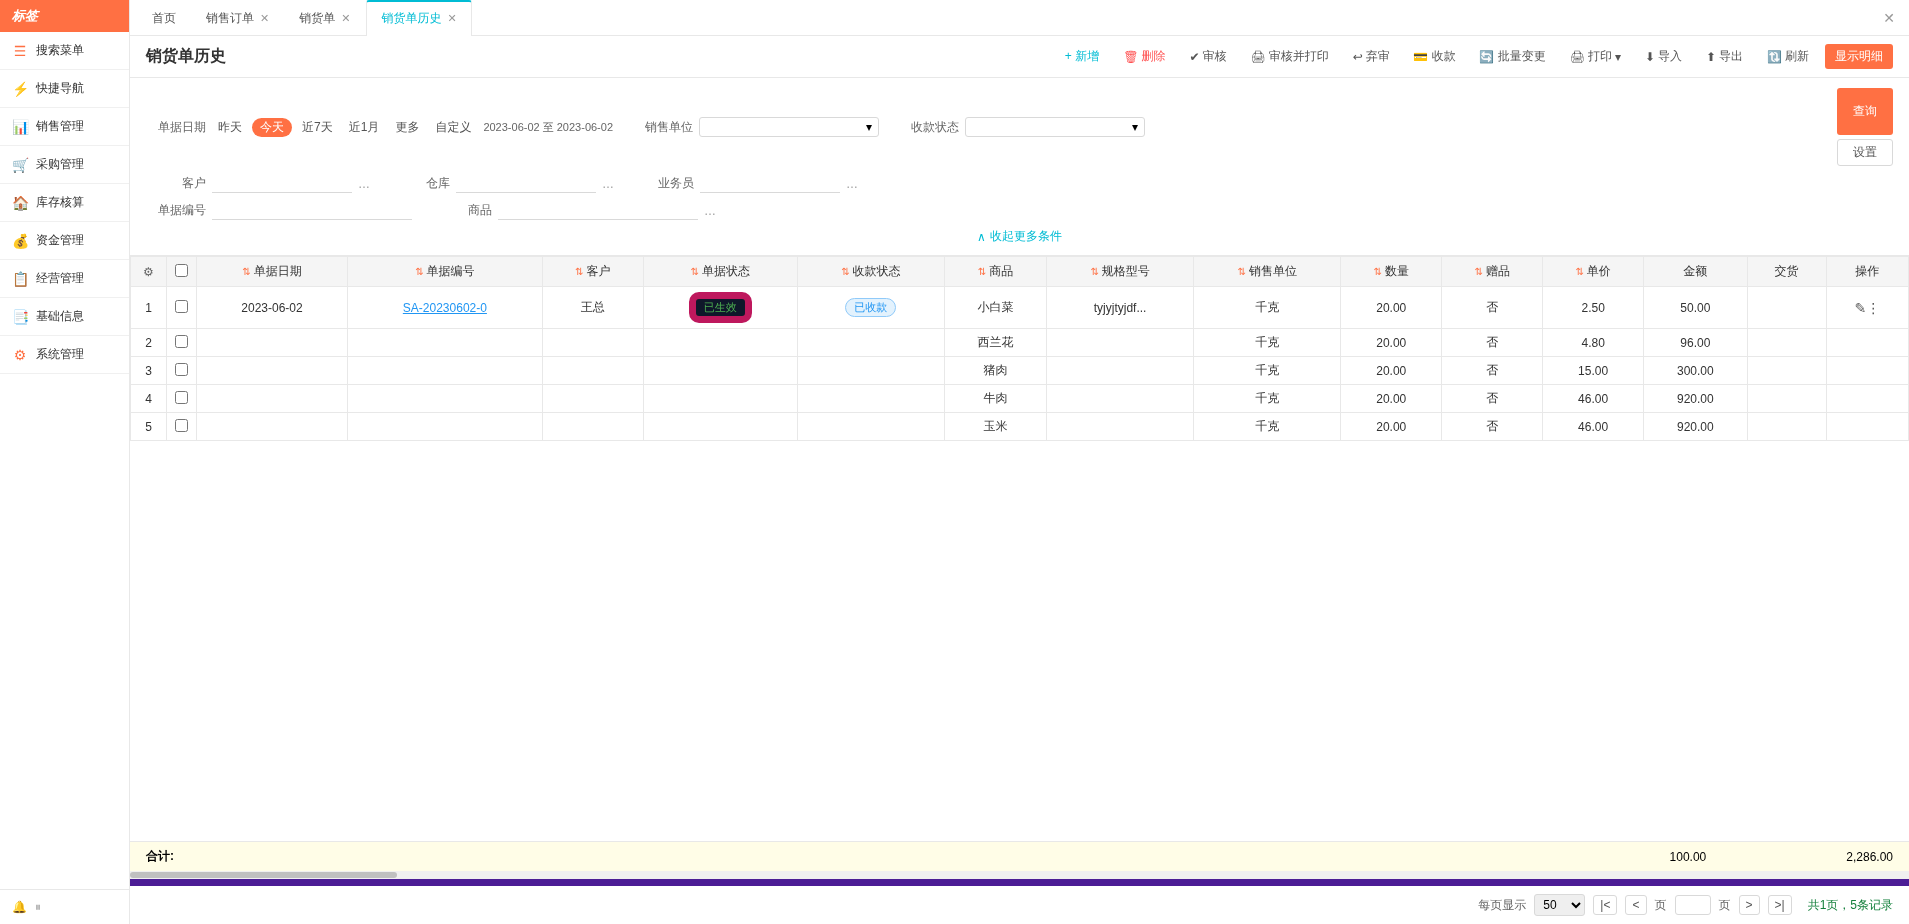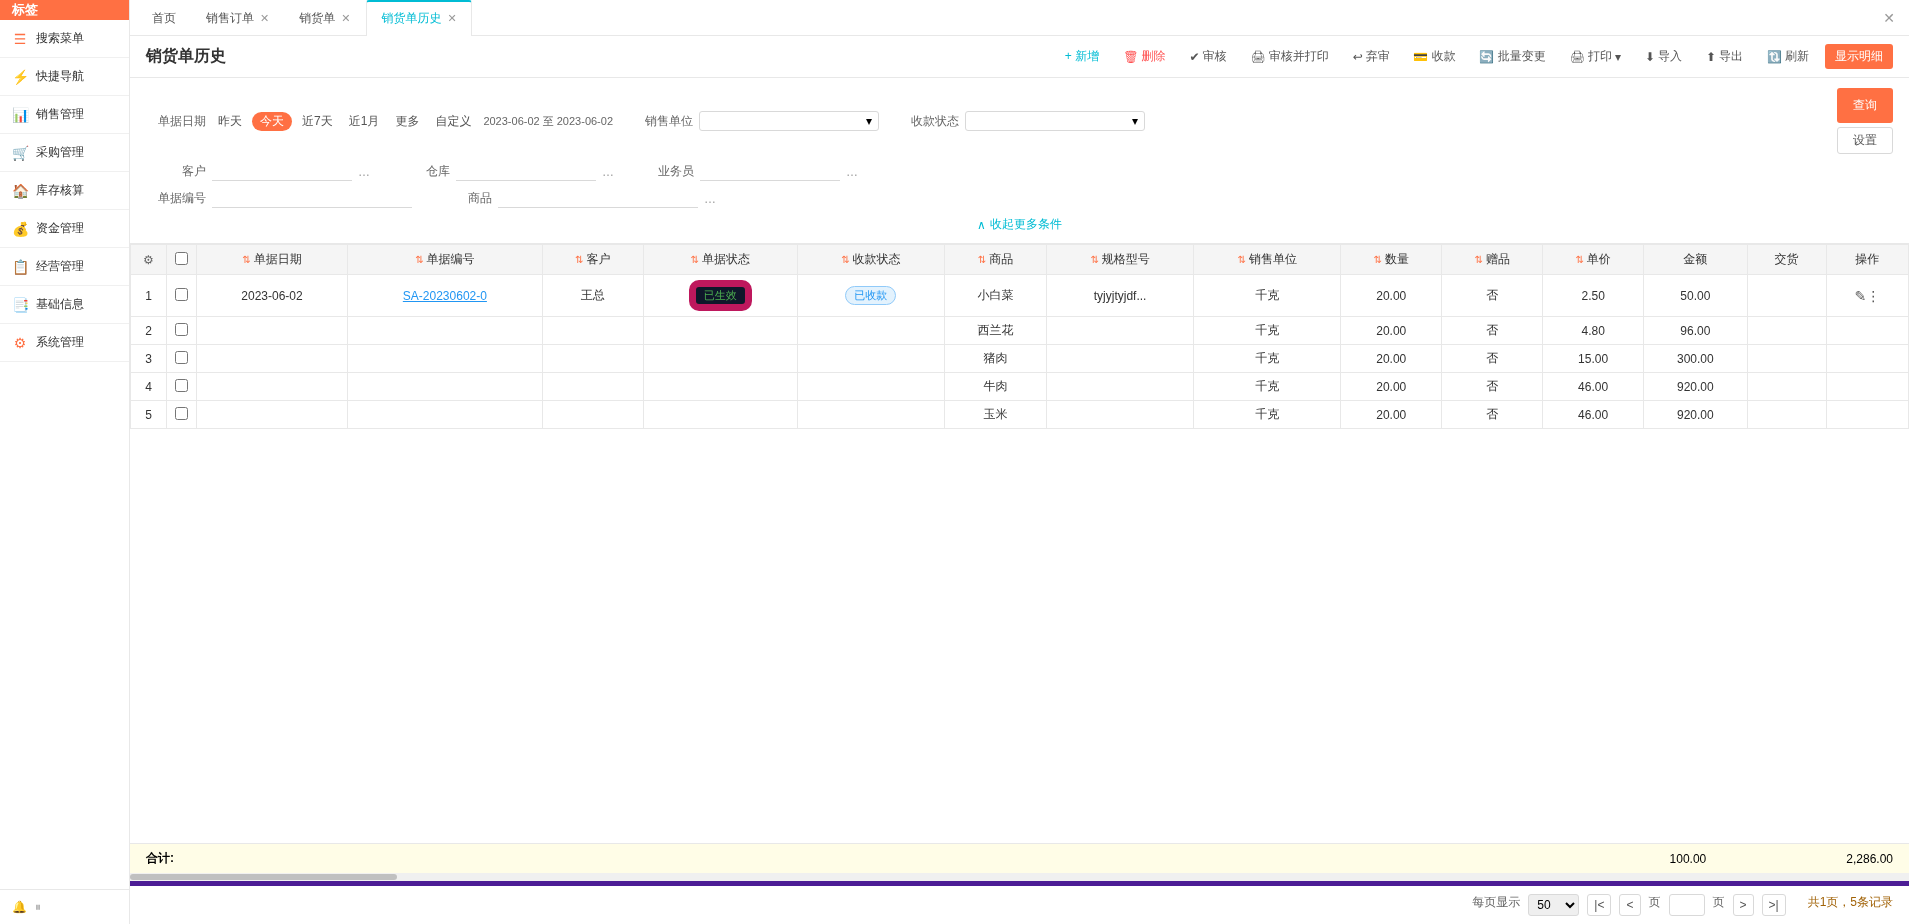--- a/index.html
+++ b/index.html
@@ -14,23 +14,24 @@
       flex-direction: column;
       height: 100%;
       flex-shrink: 0;
     }
     .sidebar-top {
       background: #ff7043;
       color: white;
       padding: 8px 12px;
       font-size: 13px;
       font-weight: bold;
-      height: 20px;
-      display: flex;
-      align-items: center;
+      height: 32px;
+      display: flex;
+      align-items: center;
+      font-style: italic;
     }
     .sidebar-item {
       display: flex;
       align-items: center;
       padding: 10px 12px;
       cursor: pointer;
       color: #333;
       gap: 8px;
       border-bottom: 1px solid #f0f0f0;
     }
@@ -159,21 +160,21 @@
       color: #00bcd4;
       cursor: pointer;
       font-size: 12px;
       justify-content: center;
       margin-top: 4px;
     }
     .query-btn {
       background: #ff7043;
       color: white;
       border: none;
-      padding: 9px 16px;
+      padding: 15px 16px;
       border-radius: 3px;
       cursor: pointer;
       font-size: 12px;
     }
     .settings-btn {
       background: #fff;
       color: #555;
       border: 1px solid #d9d9d9;
       padding: 4px 12px;
       border-radius: 3px;
@@ -234,23 +235,24 @@
       display: flex;
       align-items: center;
       flex-shrink: 0;
     }
     .summary-label { color: #000000; margin-right: 8px; font-weight: bold; }
     .summary-values { display: flex; gap: 40px; margin-left: auto; }
 
     
     .pagination {
       background: #fff;
-      border-top: 5px solid #4c1d95;
+      border-top: 7px solid #4c1d95;
       padding: 8px 16px;
       display: flex;
+      align-items: center;
       justify-content: flex-end;
       gap: 8px;
       flex-shrink: 0;
     }
     .page-size-label { color: #666; }
     .page-size-select {
       border: 1px solid #d9d9d9;
       padding: 2px 4px;
       border-radius: 3px;
       font-size: 12px;
@@ -638,16 +640,16 @@
       <option>100</option>
       <option>200</option>
     </select>
     <button class="page-nav-btn">|&lt;</button>
     <button class="page-nav-btn">&lt;</button>
     <span style="color:#666;">页</span>
     <input class="page-input" style="">
     <span style="color:#666;">页</span>
     <button class="page-nav-btn">&gt;</button>
     <button class="page-nav-btn">&gt;|</button>
-    <span style="color:#a16207;margin-left:14px;">共1页，5条记录</span>
+    <span style="color:#15803d;margin-left:8px;">共1页，5条记录</span>
   </div>
 
 </div>
 
 </body></html>

